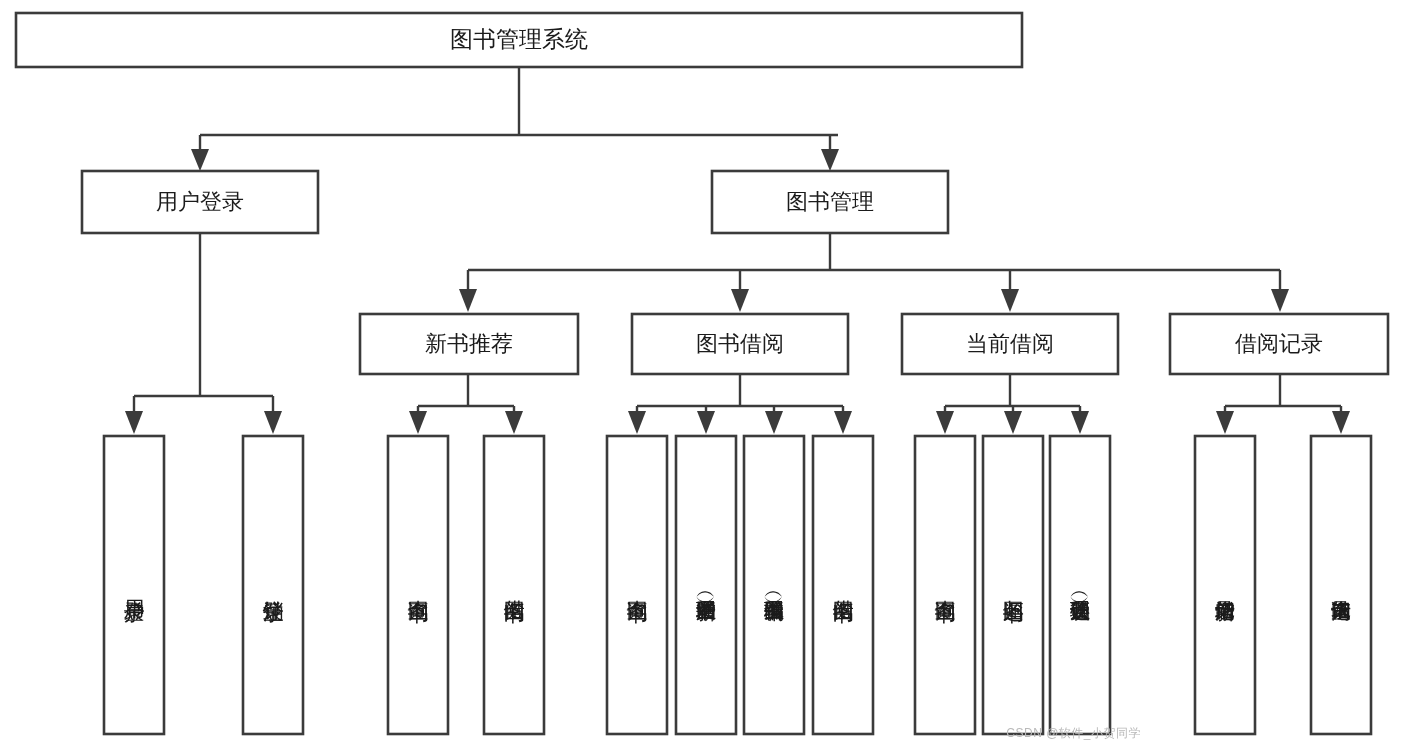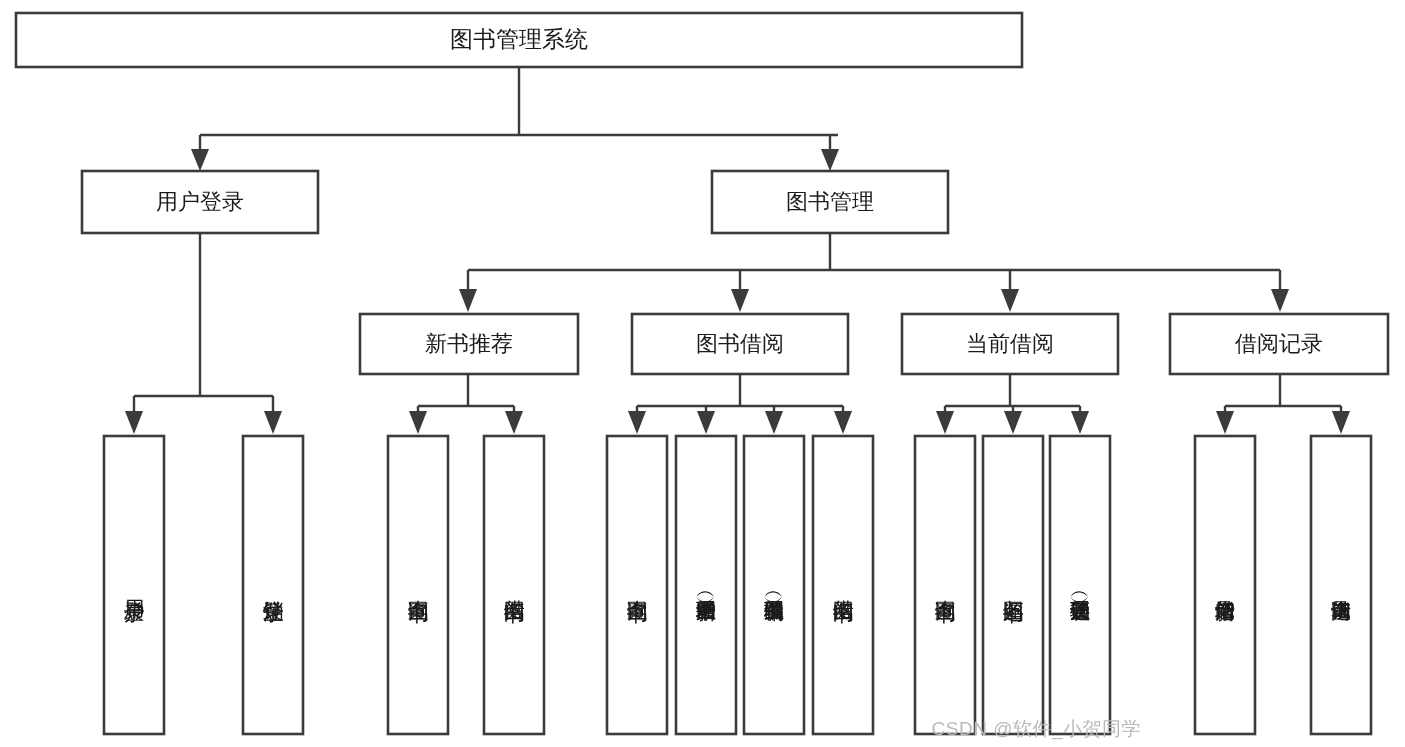--- a/index.html
+++ b/index.html
@@ -31,21 +31,21 @@
     letter-spacing:1px;
     color:#1b1b1b;
     white-space:nowrap;
     pointer-events:none;
     font-family:"Liberation Sans","DejaVu Sans",sans-serif;
   }
   .vtext.compact{font-size:20px;letter-spacing:0px;}
   #watermark{
     position:absolute;
     right:10px;bottom:5px;
-    font-size:19px;
+    font-size:12px;
     color:#b9b9b9;
     letter-spacing:0.5px;
     font-family:"Liberation Sans","DejaVu Sans",sans-serif;
     white-space:nowrap;
     margin-left:42px;
   }
 </style>
 </head>
 <body>
 

